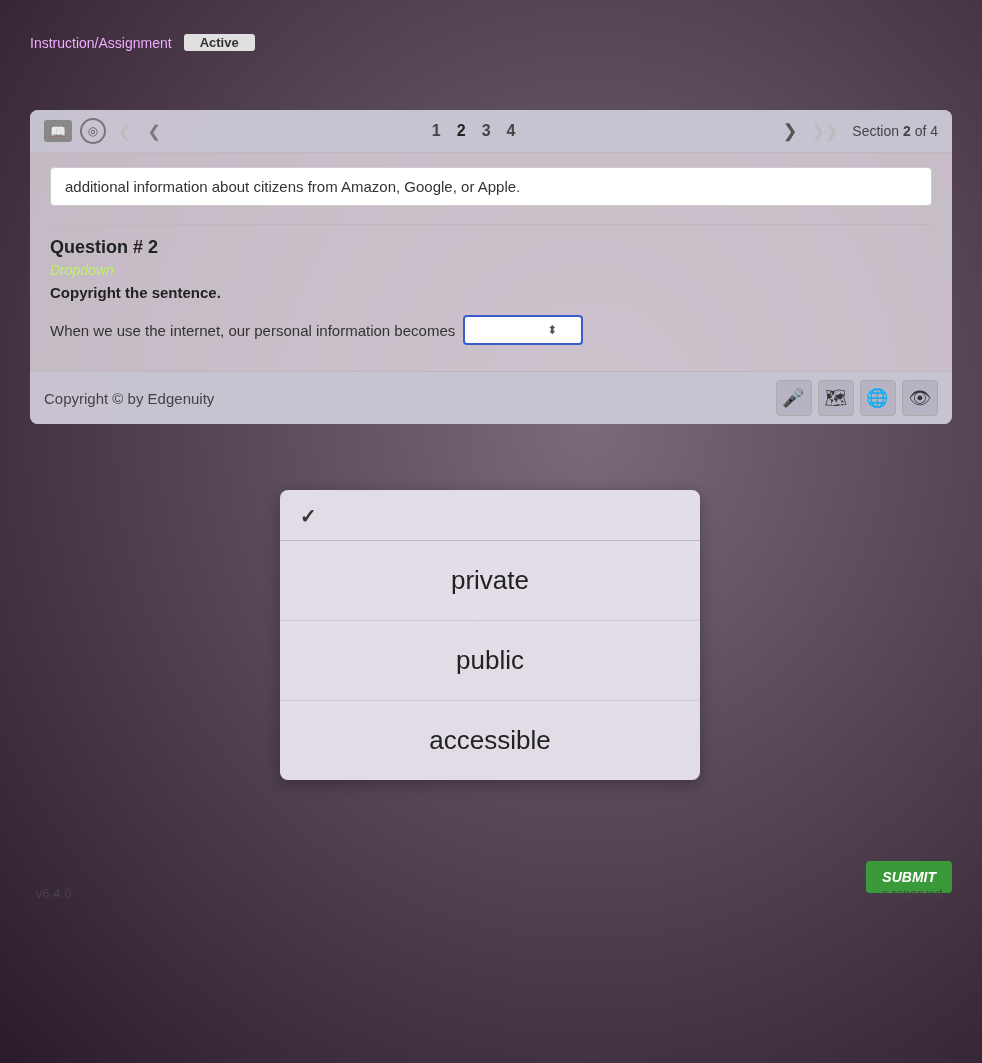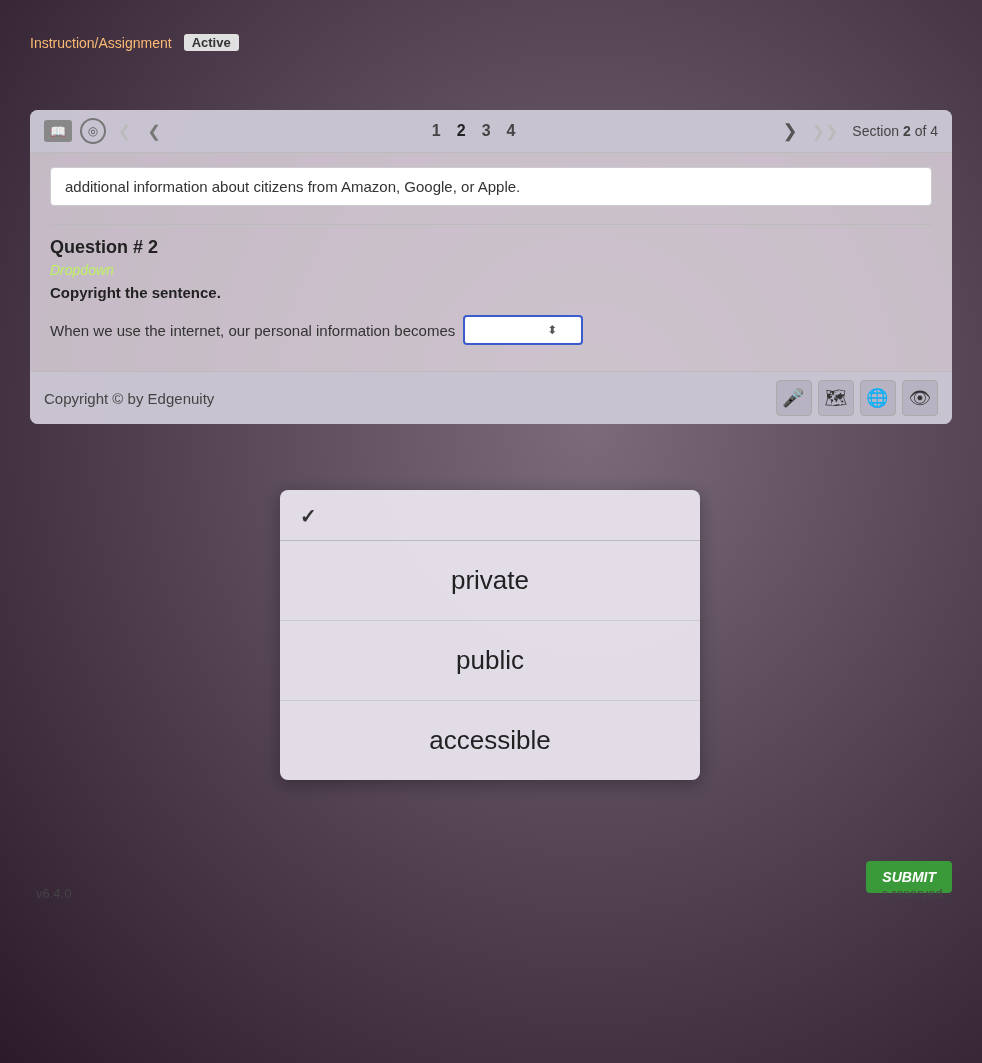--- a/index.html
+++ b/index.html
@@ -28,29 +28,29 @@
 
     .subtitle-row {
       display: flex;
       align-items: center;
       gap: 12px;
       margin-top: 4px;
     }
 
     .subtitle-label {
       font-size: 14px;
-      color: #fdba74;
+      color: #f0abfc;
     }
 
     .status-badge {
       font-size: 13px;
       font-weight: bold;
       color: #333;
       background: #e0e0e0;
-      padding: 1px 8px;
+      padding: 1px 16px;
       border-radius: 3px;
     }
 
     .main-card {
       position: absolute;
       top: 110px;
       left: 30px;
       right: 30px;
       background: rgba(220, 210, 220, 0.85);
       border-radius: 8px;

